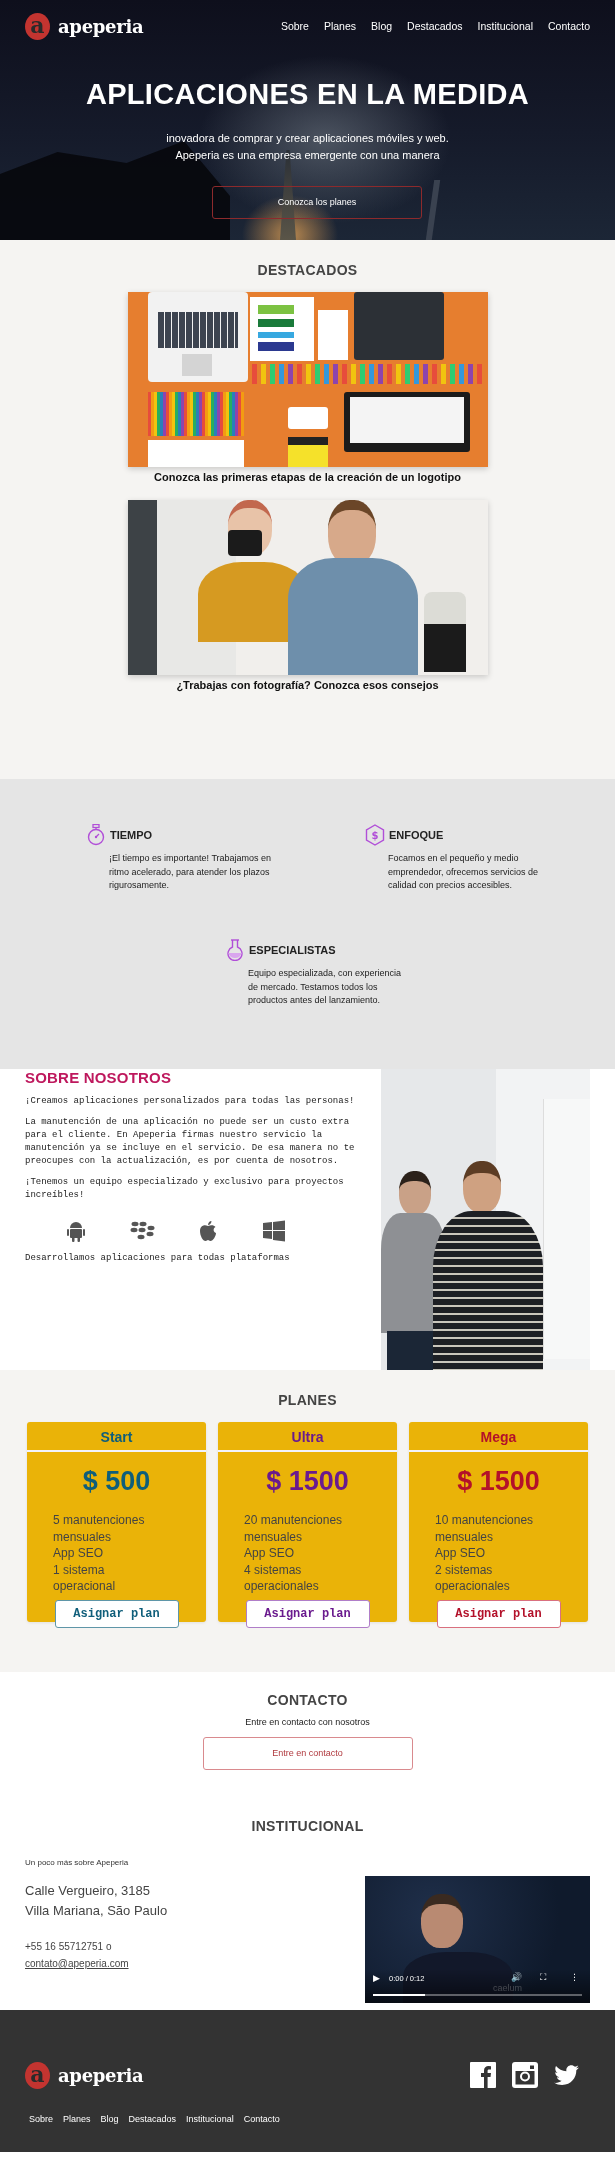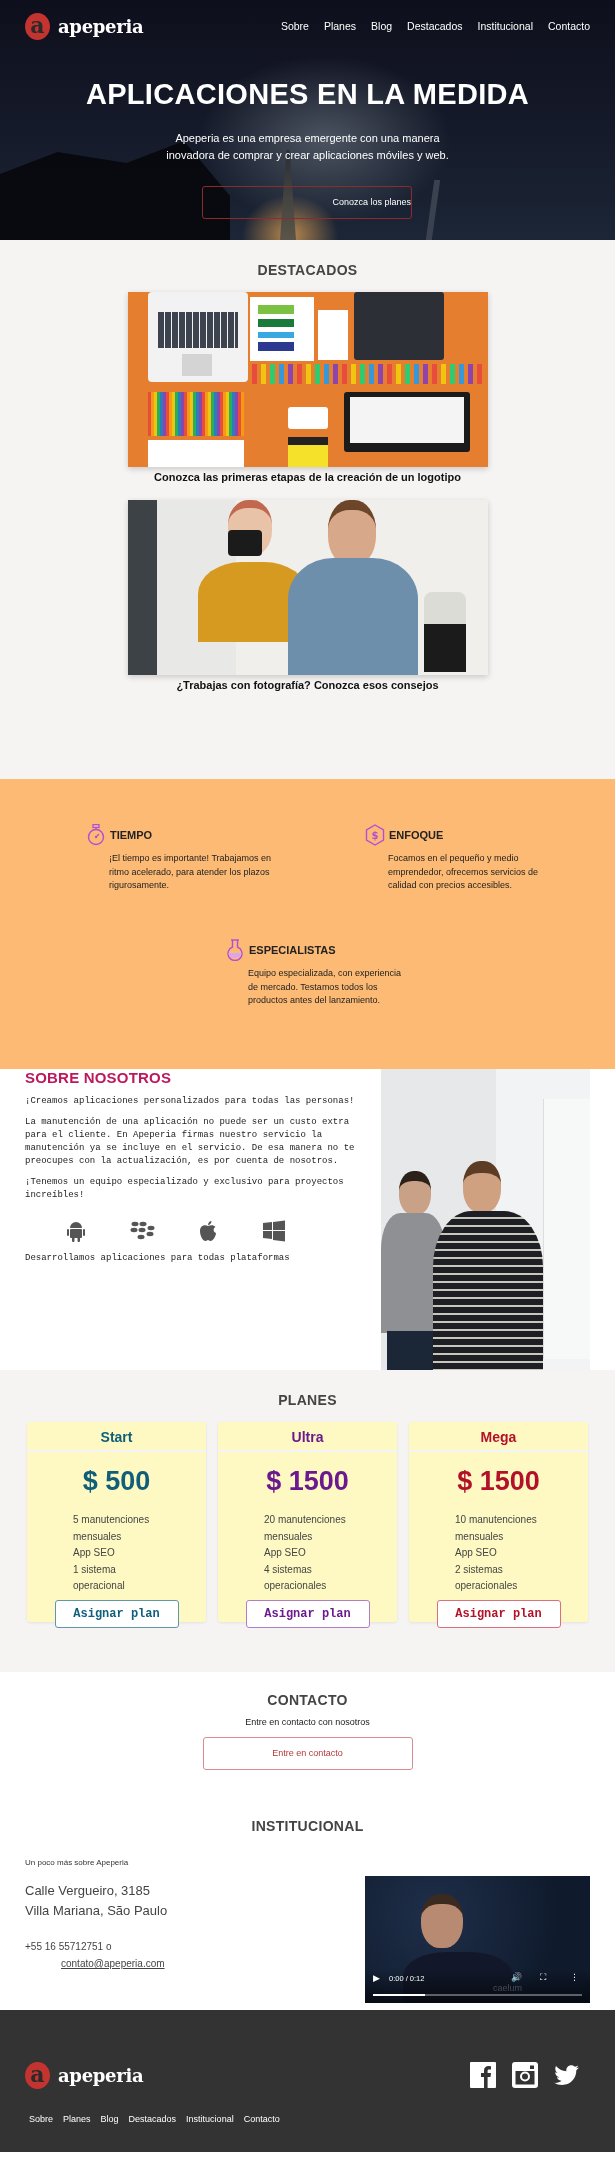--- a/index.html
+++ b/index.html
@@ -45,21 +45,21 @@
   }
   .hero .lead {
     position: absolute; top: 130px; left: 0; right: 0; text-align: center;
     color: #fff; font-size: 11px; line-height: 17px; font-family: "Liberation Sans", sans-serif;
   }
   .btn-outline {
     display: block; margin: 0 auto; width: 210px; height: 33px; border: 1px solid #c33430;
     border-radius: 3px; background: transparent; font-size: 9px; text-align: center; line-height: 31px;
     font-family: "Liberation Sans", sans-serif; cursor: pointer;
   }
-  .hero .btn-outline { position: absolute; top: 186px; left: 202px; color: #fff; border-color: #8d2a2c; text-align: right; }
+  .hero .btn-outline { position: absolute; top: 186px; left: 212px; color: #fff; border-color: #8d2a2c; }
 
   
   .gray { background: #f5f4f2; }
   .destacados { height: 539px; padding-top: 22px; }
   .section-title {
     text-align: center; font-family: "Liberation Sans", sans-serif; font-weight: bold;
     color: #444; font-size: 14px; letter-spacing: 0.3px;
   }
   .feature { width: 360px; margin: 0 auto; text-align: center; }
   .feature .img { width: 360px; height: 175px; box-shadow: 0 2px 6px rgba(0,0,0,0.18); position: relative; overflow: hidden; }
@@ -90,21 +90,21 @@
   .img-photo .woman .body { position: absolute; left: 0; top: 62px; width: 110px; height: 80px; background: #d69a21; border-radius: 40% 40% 0 0; }
   .img-photo .man { position: absolute; left: 160px; top: 0; width: 130px; height: 175px; }
   .img-photo .man .head { position: absolute; left: 40px; top: 0; width: 48px; height: 66px; background: #d7a98a; border-radius: 45%; border-top: 10px solid #6b4628; }
   .img-photo .man .body { position: absolute; left: 0; top: 58px; width: 130px; height: 117px; background: #6e8fab; border-radius: 35% 35% 0 0; }
   .img-photo .camera { position: absolute; left: 100px; top: 30px; width: 34px; height: 26px; background: #1b1b1b; border-radius: 4px; }
   .img-photo .lens { position: absolute; left: 296px; top: 92px; width: 42px; height: 80px; background: linear-gradient(180deg, #dcdcd6 0 40%, #1b1b1b 40%); border-radius: 8px 8px 0 0; }
 
   .destacados .btn-outline { color: #b03a3f; border-color: #d98a8e; margin-top: 30px; background: #fff; }
 
   
-  .features { height: 290px; position: relative; background: #fdba74; }
+  .features { height: 290px; position: relative; background: #e5e5e5; }
   .feat { position: absolute; width: 200px; }
   .feat .head { display: flex; align-items: center; gap: 4px; }
   .feat .icon { width: 20px; height: 22px; display: inline-block; }
   .feat .title { font-family: "Liberation Sans", sans-serif; font-weight: bold; color: #222; font-size: 11px; }
   .feat .desc { font-size: 9px; line-height: 13.5px; color: #222; margin-left: 23px; margin-top: 6px; font-family: "Liberation Sans", sans-serif; width: 165px; }
 
   
   .sobre { height: 301px; position: relative; background: #fff; }
   .sobre .left { position: absolute; left: 25px; top: 0; width: 330px; }
   .sobre h2 { font-family: "Liberation Sans", sans-serif; font-weight: bold; color: #be185d; font-size: 15px; margin-bottom: 9px; letter-spacing: 0.2px; }
@@ -119,41 +119,41 @@
   .photo .p1 .l { position: absolute; left: 6px; top: 160px; width: 48px; height: 40px; background: #1b2636; }
   .photo .p2 { position: absolute; left: 52px; top: 92px; width: 110px; height: 210px; }
   .photo .p2 .h { position: absolute; left: 30px; top: 0; width: 38px; height: 52px; background: #cfa181; border-radius: 45%; border-top: 12px solid #5c3c24; }
   .photo .p2 .b { position: absolute; left: 0; top: 50px; width: 110px; height: 160px;
     background: repeating-linear-gradient(180deg, #1d1f24 0 6px, #c9c6bc 6px 8px); border-radius: 35% 35% 0 0; }
   .photo .board { position: absolute; left: 162px; top: 30px; width: 50px; height: 260px; background: #f7f8f8; border-left: 1px solid #ddd; }
 
   
   .planes { height: 302px; padding-top: 22px; }
   .plans { display: flex; gap: 12px; justify-content: center; margin-top: 14px; }
-  .plan { width: 179px; height: 200px; background: #fef9c3; border-radius: 3px; box-shadow: 0 1px 3px rgba(0,0,0,0.08); text-align: center; }
+  .plan { width: 179px; height: 200px; background: #eab308; border-radius: 3px; box-shadow: 0 1px 3px rgba(0,0,0,0.08); text-align: center; }
   .plan .name { height: 30px; line-height: 30px; font-weight: bold; font-size: 14px; border-bottom: 2px solid #f2f3fb; font-family: "Liberation Sans", sans-serif; }
   .plan .price { font-weight: bold; font-size: 27px; margin-top: 14px; height: 40px; font-family: "Liberation Sans", sans-serif; }
   .plan ul { list-style: none; text-align: left; padding-left: 26px; margin-top: 6px; width: 140px; }
-  .plan li { font-size: 10px; line-height: 16.5px; color: #444; font-family: "Liberation Sans", sans-serif; margin-left: 20px; }
+  .plan li { font-size: 12px; line-height: 16.5px; color: #444; font-family: "Liberation Sans", sans-serif; }
   .plan .assign { width: 124px; height: 28px; margin: 5px auto 0; border: 1px solid; border-radius: 3px; background: #fff;
     font-weight: bold; font-size: 12px; line-height: 26px; font-family: Liberation Mono, monospace; cursor: pointer; }
 
   
   .contacto { height: 140px; padding-top: 20px; text-align: center; background: #fff; }
   .contacto .sub { font-size: 9px; color: #222; margin: 9px 0 10px; font-family: "Liberation Sans", sans-serif; }
   .contacto .btn-outline { color: #b03a3f; border-color: #d98a8e; background: #fff; }
 
   
   .institucional { height: 198px; position: relative; background: #fff; }
   .institucional .section-title { padding-top: 6px; }
   .inst-left { position: absolute; left: 25px; top: 46px; width: 250px; font-family: "Liberation Sans", sans-serif; }
   .inst-left .small { font-size: 8px; color: #333; }
   .inst-left .addr { font-size: 13px; color: #444; line-height: 20px; margin-top: 14px; }
   .inst-left .phone { font-size: 10px; color: #444; margin-top: 20px; }
-  .inst-left .mail { font-size: 10px; color: #444; margin-top: 6px; display: inline-block; text-decoration: underline; margin-left: 36px; }
+  .inst-left .mail { font-size: 10px; color: #444; margin-top: 6px; display: inline-block; text-decoration: underline; }
   .video { position: absolute; left: 365px; top: 64px; width: 225px; height: 127px; overflow: hidden;
     background: radial-gradient(circle at 30% 30%, #1f2f4a, #0f1a2c 70%); }
   .video .stars { position: absolute; inset: 0;
     background-image: radial-gradient(1px 1px at 20px 15px, #aab 50%, transparent 51%), radial-gradient(1px 1px at 120px 40px, #aab 50%, transparent 51%),
       radial-gradient(1px 1px at 180px 20px, #aab 50%, transparent 51%), radial-gradient(1px 1px at 200px 70px, #aab 50%, transparent 51%),
       radial-gradient(1px 1px at 60px 60px, #aab 50%, transparent 51%); }
   .video .person { position: absolute; left: 48px; top: 18px; width: 70px; height: 110px; }
   .video .person .h { position: absolute; left: 8px; top: 0; width: 42px; height: 54px; background: #b98a72; border-radius: 45%; border-top: 10px solid #3a2a20; }
   .video .person .b { position: absolute; left: -10px; top: 58px; width: 110px; height: 60px; background: #12182a; border-radius: 40% 40% 0 0; }
   .video .controls { position: absolute; left: 0; right: 0; bottom: 0; height: 34px; background: linear-gradient(180deg, rgba(0,0,0,0), rgba(0,0,0,0.6)); }
@@ -191,22 +191,22 @@
       <a href="#">Sobre</a>
       <a href="#">Planes</a>
       <a href="#">Blog</a>
       <a href="#">Destacados</a>
       <a href="#">Institucional</a>
       <a href="#">Contacto</a>
     </div>
   </nav>
   <h1>APLICACIONES EN LA MEDIDA</h1>
   <div class="lead">
+    <div>inovadora de comprar y crear aplicaciones móviles y web.</div>
     <div>Apeperia es una empresa emergente con una manera</div>
-    <div>inovadora de comprar y crear aplicaciones móviles y web.</div>
   </div>
   <button class="btn-outline">Conozca los planes</button>
 </header>
 
 <section class="destacados gray">
   <h2 class="section-title">DESTACADOS</h2>
   <div class="feature" style="margin-top:14px">
     <div class="img img-design">
       <div class="laptop"></div>
       <div class="paper"></div>

